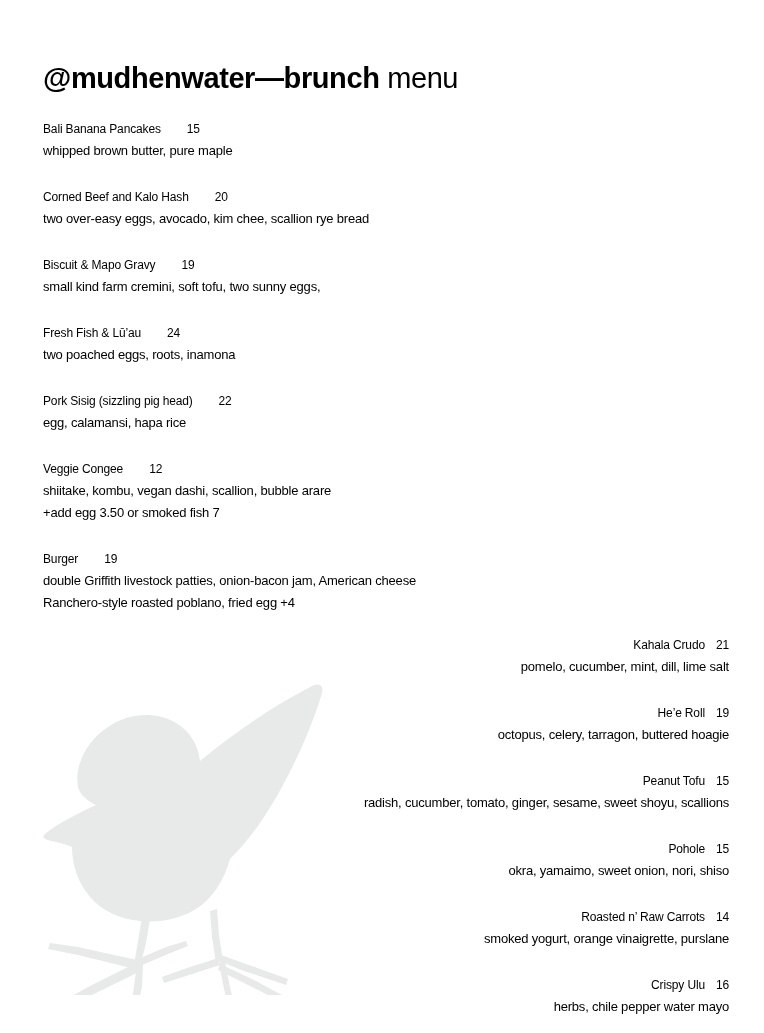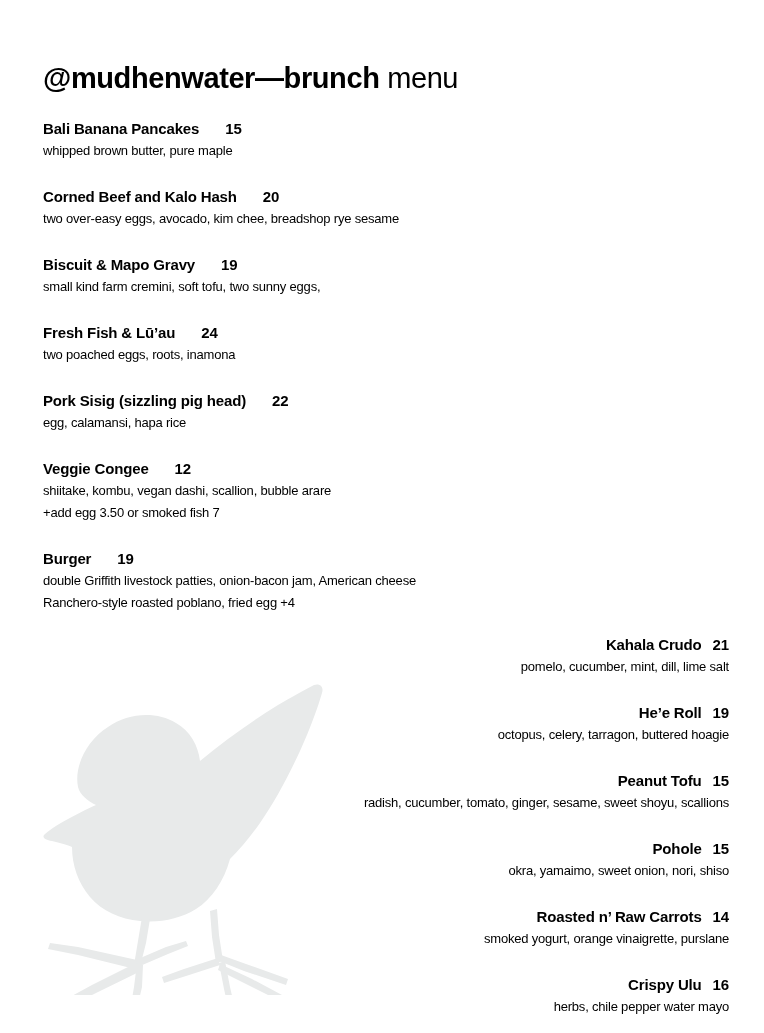--- a/index.html
+++ b/index.html
@@ -53,22 +53,22 @@
     position: absolute;
     left: 43px;
     top: 118px;
     width: 620px;
     z-index: 2;
   }
   .menu-item { margin-bottom: 24px; }
   .menu-item:last-child { margin-bottom: 0; }
 
   .item-head {
-    font-weight: bold;
-    font-size: 15px;
+    font-weight: normal;
+    font-size: 12px;
     line-height: 22px;
     letter-spacing: -0.15px;
     white-space: nowrap;
   }
   .item-head .price { margin-left: 26px; }
 
   .item-desc {
     font-weight: normal;
     font-size: 13px;
     line-height: 22px;
@@ -138,21 +138,21 @@
     <span class="handle">@mudhenwater—brunch</span><span class="light"> menu</span>
   </div>
 
   <div id="left-column">
       <div class="menu-item">
         <div class="item-head"><span>Bali Banana Pancakes</span><span class="price">15</span></div>
         <div class="item-desc">whipped brown butter, pure maple</div>
       </div>
       <div class="menu-item">
         <div class="item-head"><span>Corned Beef and Kalo Hash</span><span class="price">20</span></div>
-        <div class="item-desc">two over-easy eggs, avocado, kim chee, breadshop rye sesame</div>
+        <div class="item-desc">two over-easy eggs, avocado, kim chee, scallion rye bread</div>
       </div>
       <div class="menu-item">
         <div class="item-head"><span>Biscuit &amp; Mapo Gravy</span><span class="price">19</span></div>
         <div class="item-desc">small kind farm cremini, soft tofu, two sunny eggs,</div>
       </div>
       <div class="menu-item">
         <div class="item-head"><span>Fresh Fish &amp; Lū’au</span><span class="price">24</span></div>
         <div class="item-desc">two poached eggs, roots, inamona</div>
       </div>
       <div class="menu-item">

